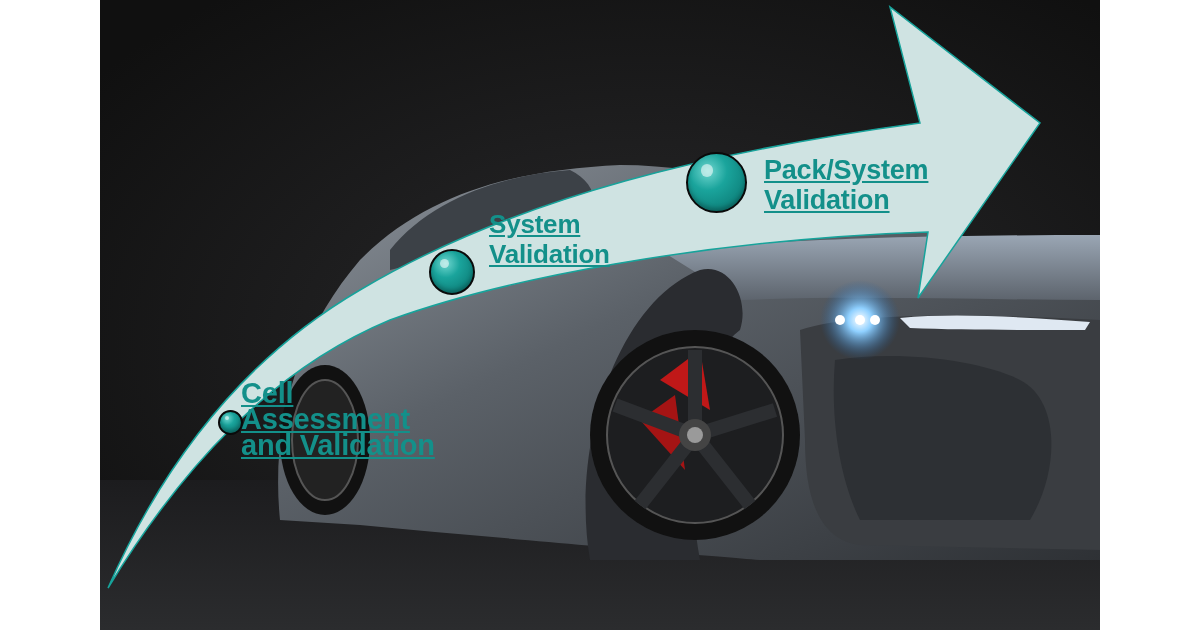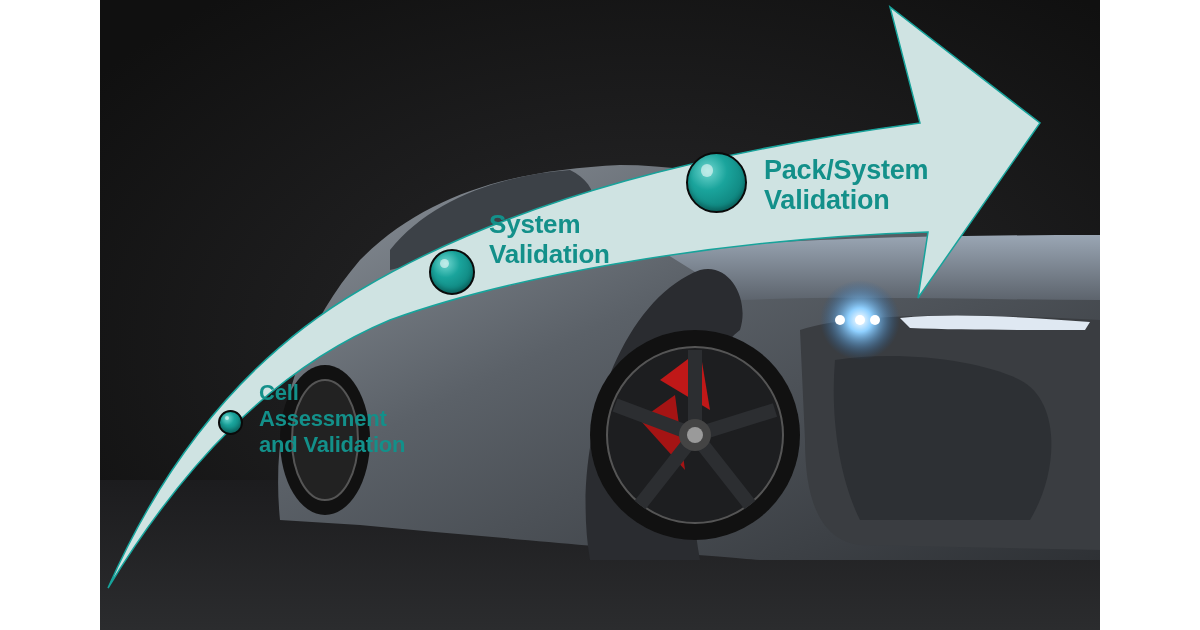--- a/index.html
+++ b/index.html
@@ -1,20 +1,20 @@
 <!DOCTYPE html>
 <html><head>
 <meta charset="utf-8">
 <style>
   html,body{margin:0;padding:0;background:#ffffff;}
   body{width:1200px;height:630px;position:relative;overflow:hidden;font-family:"Liberation Sans",sans-serif;}
   .frame{position:absolute;left:100px;top:0;width:1000px;height:630px;overflow:hidden;background:#141414;}
   .frame svg{position:absolute;left:0;top:0;}
   .label{position:absolute;color:#13908a;font-weight:bold;font-size:27px;line-height:29px;letter-spacing:-0.2px;white-space:nowrap;}
-  .label span{display:block;}
+  .label span{display:block;text-decoration:underline;}
   .dot{position:absolute;border-radius:50%;border:2px solid #0a0a0a;
        background:radial-gradient(circle at 35% 30%, #6fd6cf 0%, #1aa49c 35%, #0d7f79 80%, #0b6b66 100%);
        box-shadow:inset 0 -3px 4px rgba(0,0,0,0.25);}
   .dot::after{content:"";position:absolute;left:22%;top:18%;width:22%;height:22%;border-radius:50%;background:rgba(255,255,255,0.55);}
 </style>
 </head>
 <body>
 
 <div class="frame">
   <svg width="1000" height="630" viewBox="0 0 1000 630">
@@ -84,21 +84,21 @@
       C420 195 620 150 820 123
       L790 7
       L940 123
       L818 298
       L828 232
       C600 240 400 280 290 320
       C170 370 80 470 8 588 Z" fill="#cfe3e2" stroke="#17a39b" stroke-width="1.5"></path>
   </svg>
 
   <div class="dot" style="left:118px;top:410px;width:21px;height:21px;"></div>
-  <div class="label" style="left:141px;top:380px;font-size:22px;line-height:26px;margin-left:18px;">
+  <div class="label" style="left:141px;top:380px;font-size:29px;line-height:26px;">
     <span>Cell</span>
     <span>Assessment</span>
     <span>and Validation</span>
   </div>
 
   <div class="dot" style="left:329px;top:249px;width:42px;height:42px;"></div>
   <div class="label" style="left:489px;top:209px;left:389px;font-size:26px;line-height:30px;">
     <span>System</span>
     <span>Validation</span>
   </div>

